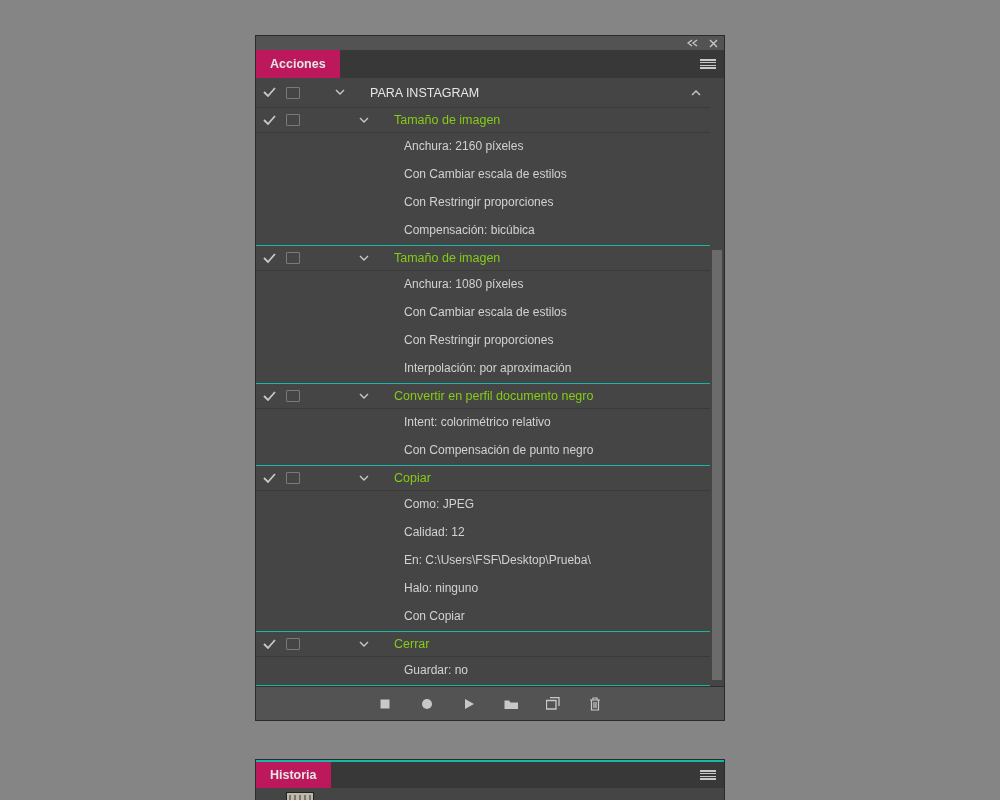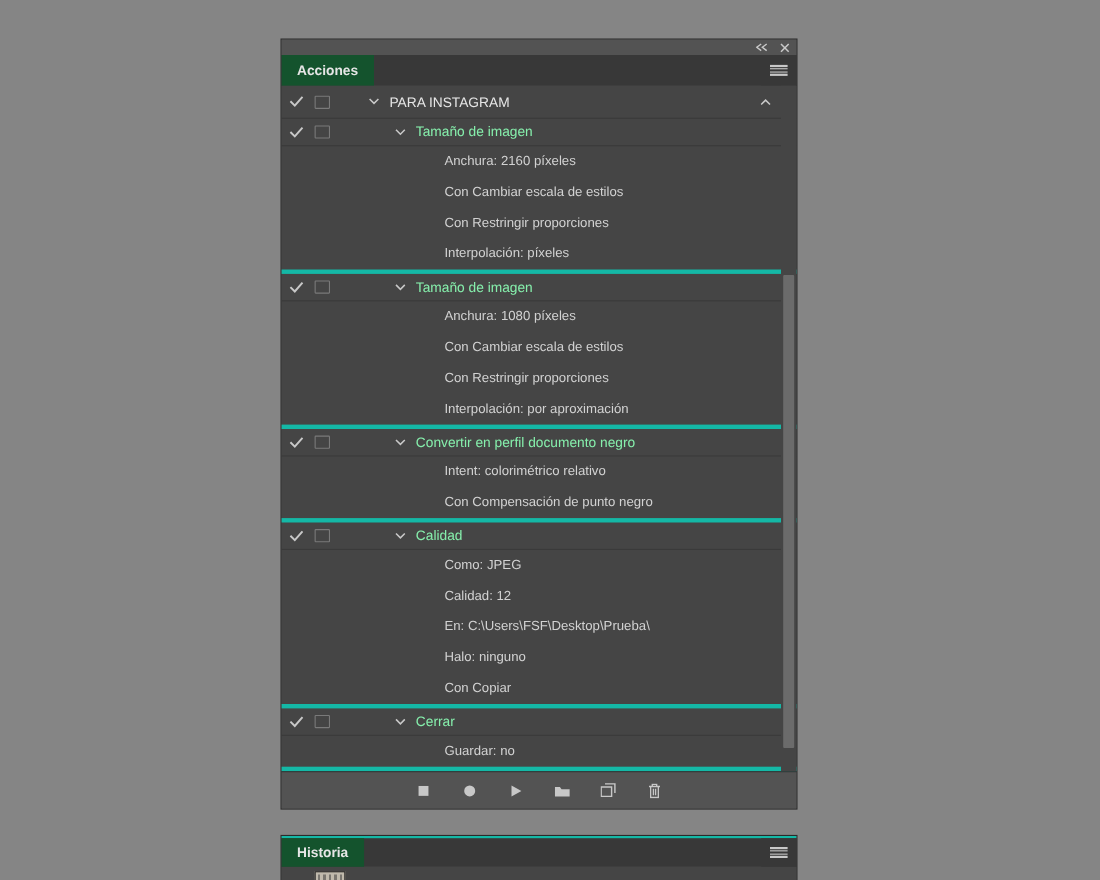--- a/index.html
+++ b/index.html
@@ -31,21 +31,21 @@
     gap: 10px;
   }
   .titlebar svg { display: block; }
   .tabrow {
     display: flex;
     align-items: stretch;
     height: 28px;
     background: #383838;
   }
   .tab {
-    background: #14532d;
+    background: #be185d;
     padding: 0 14px;
     display: flex;
     align-items: center;
     font-weight: 600;
     font-size: 12.5px;
     color: #e6e6e6;
   }
   .tab-filler { flex: 1; }
   .hamburger {
     width: 32px;
@@ -110,45 +110,45 @@
   .dialog-box {
     width: 14px;
     height: 12px;
     border: 1px solid #7a7a7a;
     border-radius: 1px;
   }
   .col-content {
     flex: 1;
     display: flex;
     align-items: center;
-    gap: 8px;
+    gap: 24px;
   }
   .indent1 { padding-left: 30px; }
   .indent2 { padding-left: 54px; } 
   .disclose {
     width: 12px;
     display: flex;
     justify-content: center;
     align-items: center;
   }
   .label {
     font-size: 12.5px;
-    color: #86efac;
+    color: #84cc16;
     white-space: nowrap;
   }
   .header-row .label { color: #e6e6e6; }
   .detail { 
     font-size: 12px;
     color: #d2d2d2;
     line-height: 23px;
     padding-top: 2px;
     padding-bottom: 3px;
   }
   .detail-block {
-    border-bottom: 4px solid #14b8a6;
+    border-bottom: 1px solid #14b8a6;
     padding-left: 148px; 
     padding-right: 18px;
   }
   .collapse-right {
     width: 20px;
     display: flex;
     justify-content: center;
     margin-left: auto;
   }
 
@@ -277,21 +277,21 @@
                 <path d="M1 1 L5 5 L9 1" stroke-width="1.4"></path>
               </svg>
             </span>
             <span class="label">Tamaño de imagen</span>
           </div>
         </div>
         <div class="detail-block">
           <div class="detail">Anchura: 2160 píxeles</div>
           <div class="detail">Con Cambiar escala de estilos</div>
           <div class="detail">Con Restringir proporciones</div>
-          <div class="detail">Interpolación: píxeles</div>
+          <div class="detail">Compensación: bicúbica</div>
         </div>
         <div class="row">
           <div class="col-check">
             <svg width="13" height="11">
               <path d="M1 5 L5 9 L12 1" stroke-width="1.8"></path>
             </svg>
           </div>
           <div class="col-dialog">
             <div class="dialog-box"></div>
           </div>
@@ -340,21 +340,21 @@
           </div>
           <div class="col-dialog">
             <div class="dialog-box"></div>
           </div>
           <div class="col-content indent2">
             <span class="disclose">
               <svg width="10" height="7">
                 <path d="M1 1 L5 5 L9 1" stroke-width="1.4"></path>
               </svg>
             </span>
-            <span class="label">Calidad</span>
+            <span class="label">Copiar</span>
           </div>
         </div>
         <div class="detail-block">
           <div class="detail">Como: JPEG</div>
           <div class="detail">Calidad: 12</div>
           <div class="detail">En: C:\Users\FSF\Desktop\Prueba\</div>
           <div class="detail">Halo: ninguno</div>
           <div class="detail">Con Copiar</div>
         </div>
         <div class="row">

